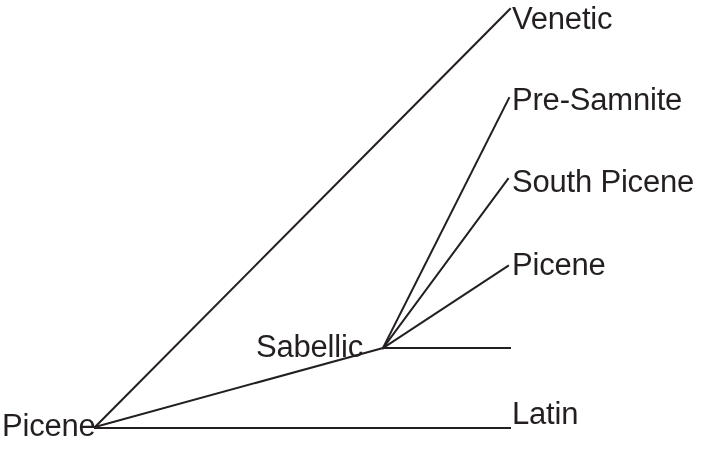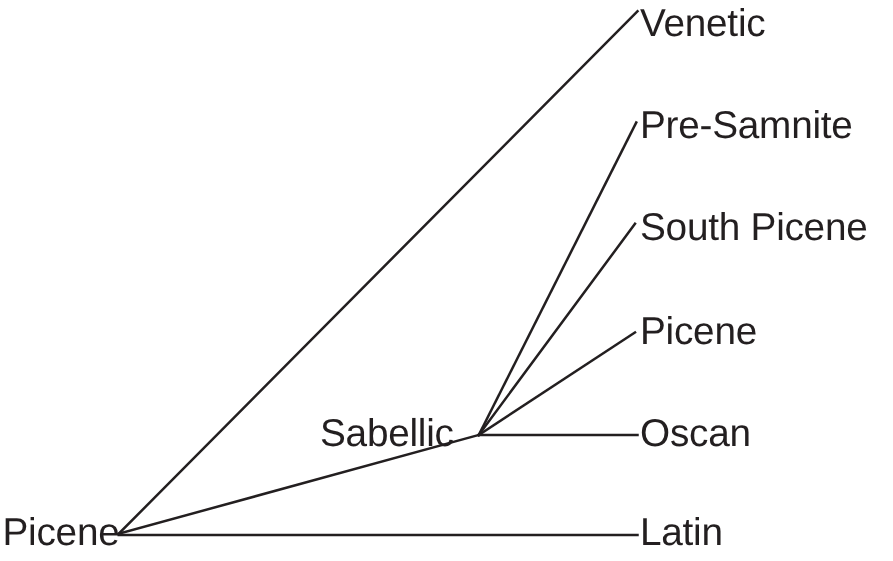--- a/index.html
+++ b/index.html
@@ -58,17 +58,16 @@
   <div class="node-label label-left" style="left:256px; top:331px;">Sabellic</div>
 
   <div class="node-label label-left" style="left:512px; top:3px;">Venetic</div>
 
   <div class="node-label label-left" style="left:512px; top:84px;">Pre-Samnite</div>
 
   <div class="node-label label-left" style="left:512px; top:166px;">South Picene</div>
 
   <div class="node-label label-left" style="left:512px; top:249px;">Picene</div>
 
-  <div class="node-label label-left" style="left:512px; top:331px;">Oscan</div>
 
-  <div class="node-label label-left" style="left:512px; top:410px;">Latin</div>
+  <div class="node-label label-left" style="left:512px; top:398px;">Latin</div>
 
 </div>
 
 </body></html>

